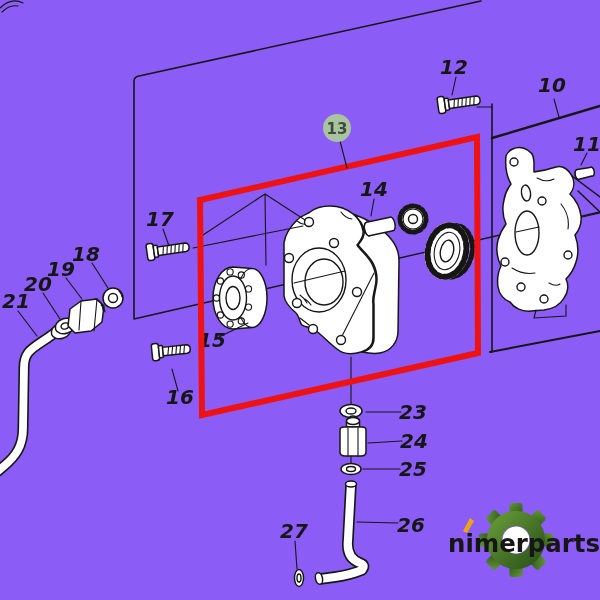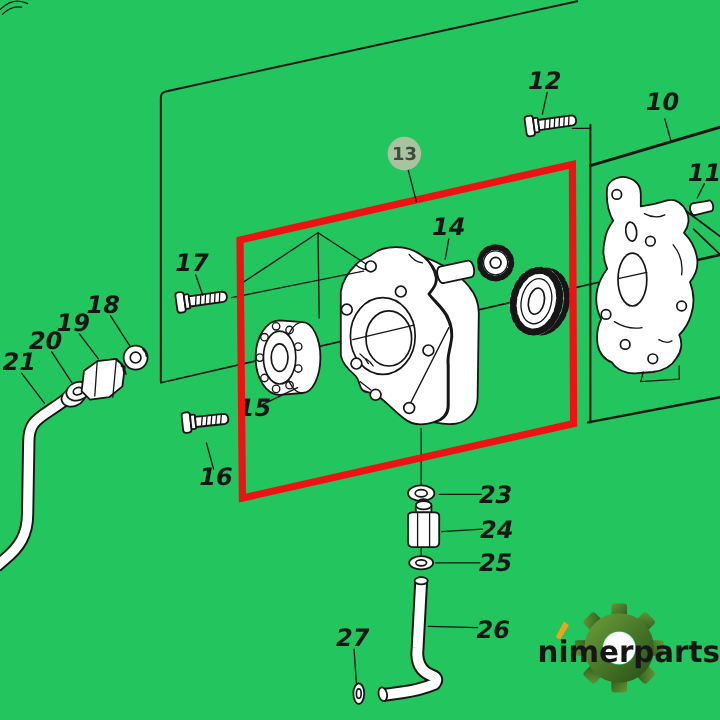--- a/index.html
+++ b/index.html
@@ -1,16 +1,16 @@
 <!DOCTYPE html>
 <html><head>
 <meta charset="utf-8">
 <style>
   html,body{margin:0;padding:0;background:#fff;}
-  .stage{position:relative;width:600px;height:600px;background:#22c55e;overflow:hidden;
+  .stage{position:relative;width:600px;height:600px;background:#8b5cf6;overflow:hidden;
          font-family:"DejaVu Sans",sans-serif;}
   svg{display:block;}
   .ln{fill:none;stroke:currentColor;stroke-width:1.5;stroke-linecap:round;stroke-linejoin:round;}
   .thin{fill:none;stroke:currentColor;stroke-width:1.1;stroke-linecap:round;}
   .fw{fill:#ffffff;stroke:currentColor;stroke-width:1.5;stroke-linejoin:round;}
   .hole{fill:#ffffff;stroke:currentColor;stroke-width:1.4;}
   .lbl{font:italic 700 20px "DejaVu Sans",sans-serif;fill:currentColor;}
   .badge-txt{font:700 15px "DejaVu Sans",sans-serif;}
   .logo-txt{font:700 25px "DejaVu Sans",sans-serif;}
 </style>

